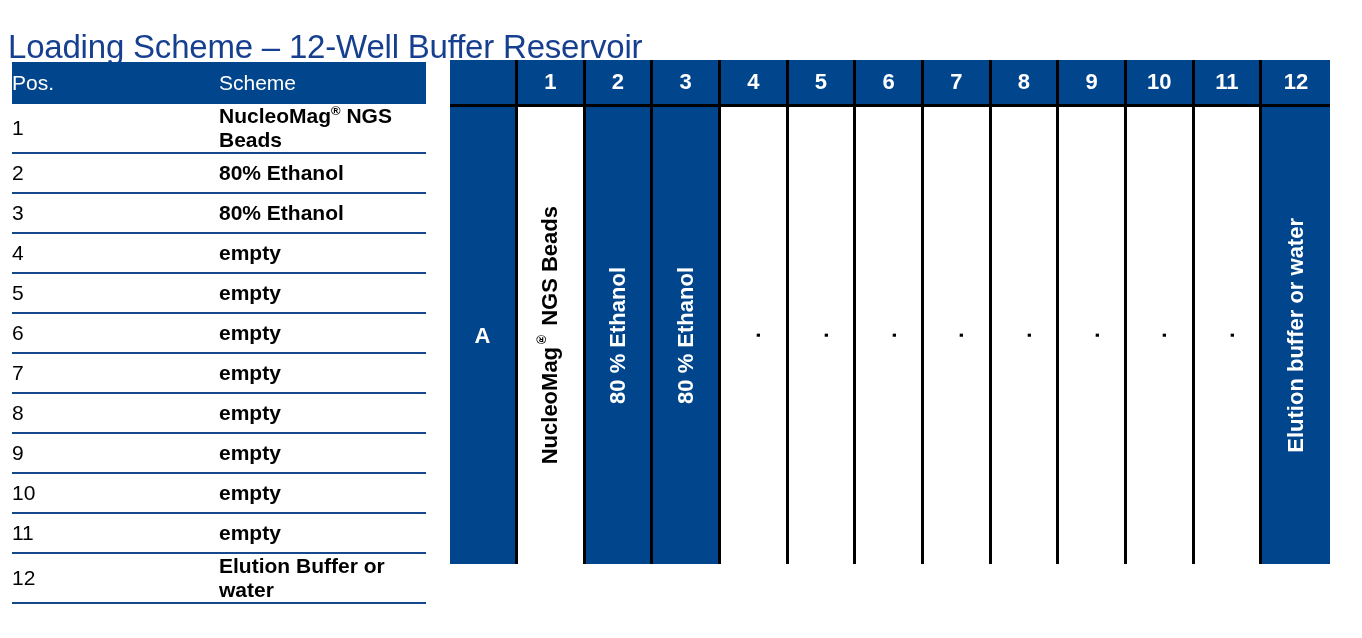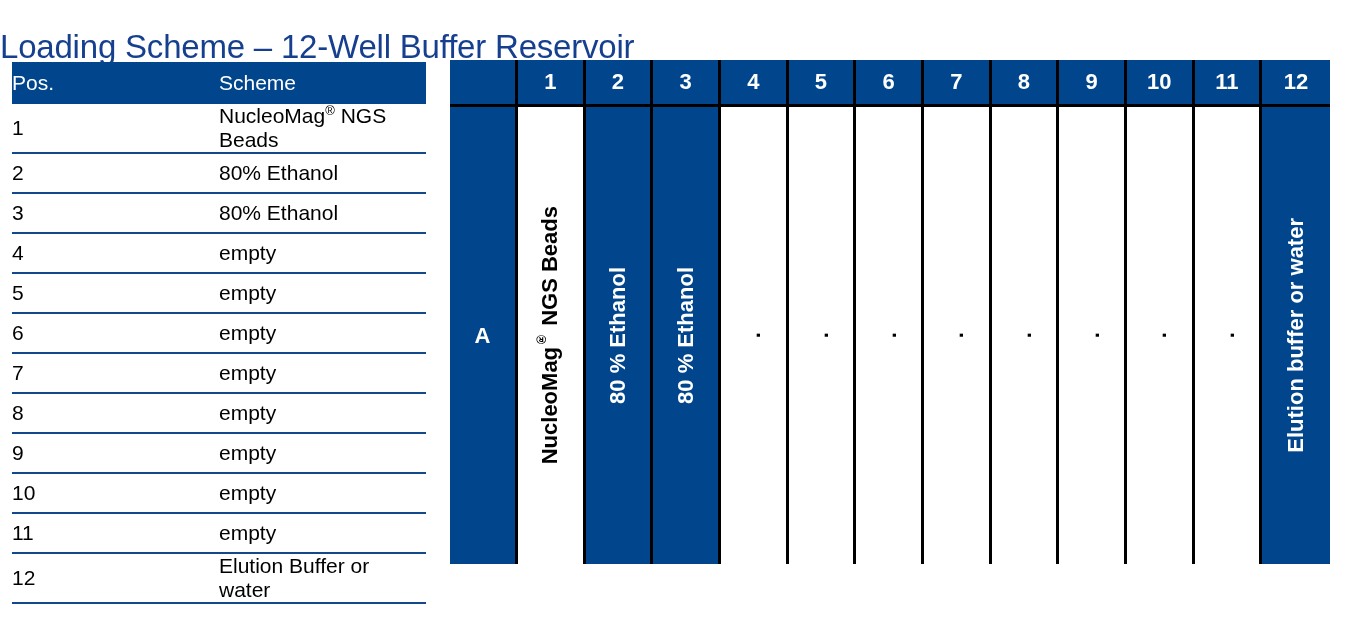--- a/index.html
+++ b/index.html
@@ -11,21 +11,21 @@
     width: 1362px;
     height: 638px;
     position: relative;
     font-family: "Liberation Sans", sans-serif;
     overflow: hidden;
   }
 
   
   #page-title {
     position: absolute;
-    left: 0;
+    left: 8px;
     top: 6px;
     font-size: 33px;
     font-weight: 400;
     color: #16408F;
     letter-spacing: -0.2px;
     white-space: nowrap;
   }
 
   
   #reagent-table {
@@ -54,21 +54,21 @@
   .rt-row-cell {
     color: #000000;
     font-size: 21px;
     font-weight: 400;
     height: 38px;
     vertical-align: middle;
     border-bottom: 2px solid #14488C;
     background: #ffffff;
   }
   .rt-col-pos { width: 130px; padding-left: 14px; }
-  .rt-col-reagent { padding-left: 6px; }
+  .rt-col-reagent { padding-left: 6px; font-weight: bold; }
   .rt-row-cell sup {
     font-size: 0.62em;
     vertical-align: super;
     line-height: 0;
   }
 
   
   #plate {
     position: absolute;
     left: 450px;

